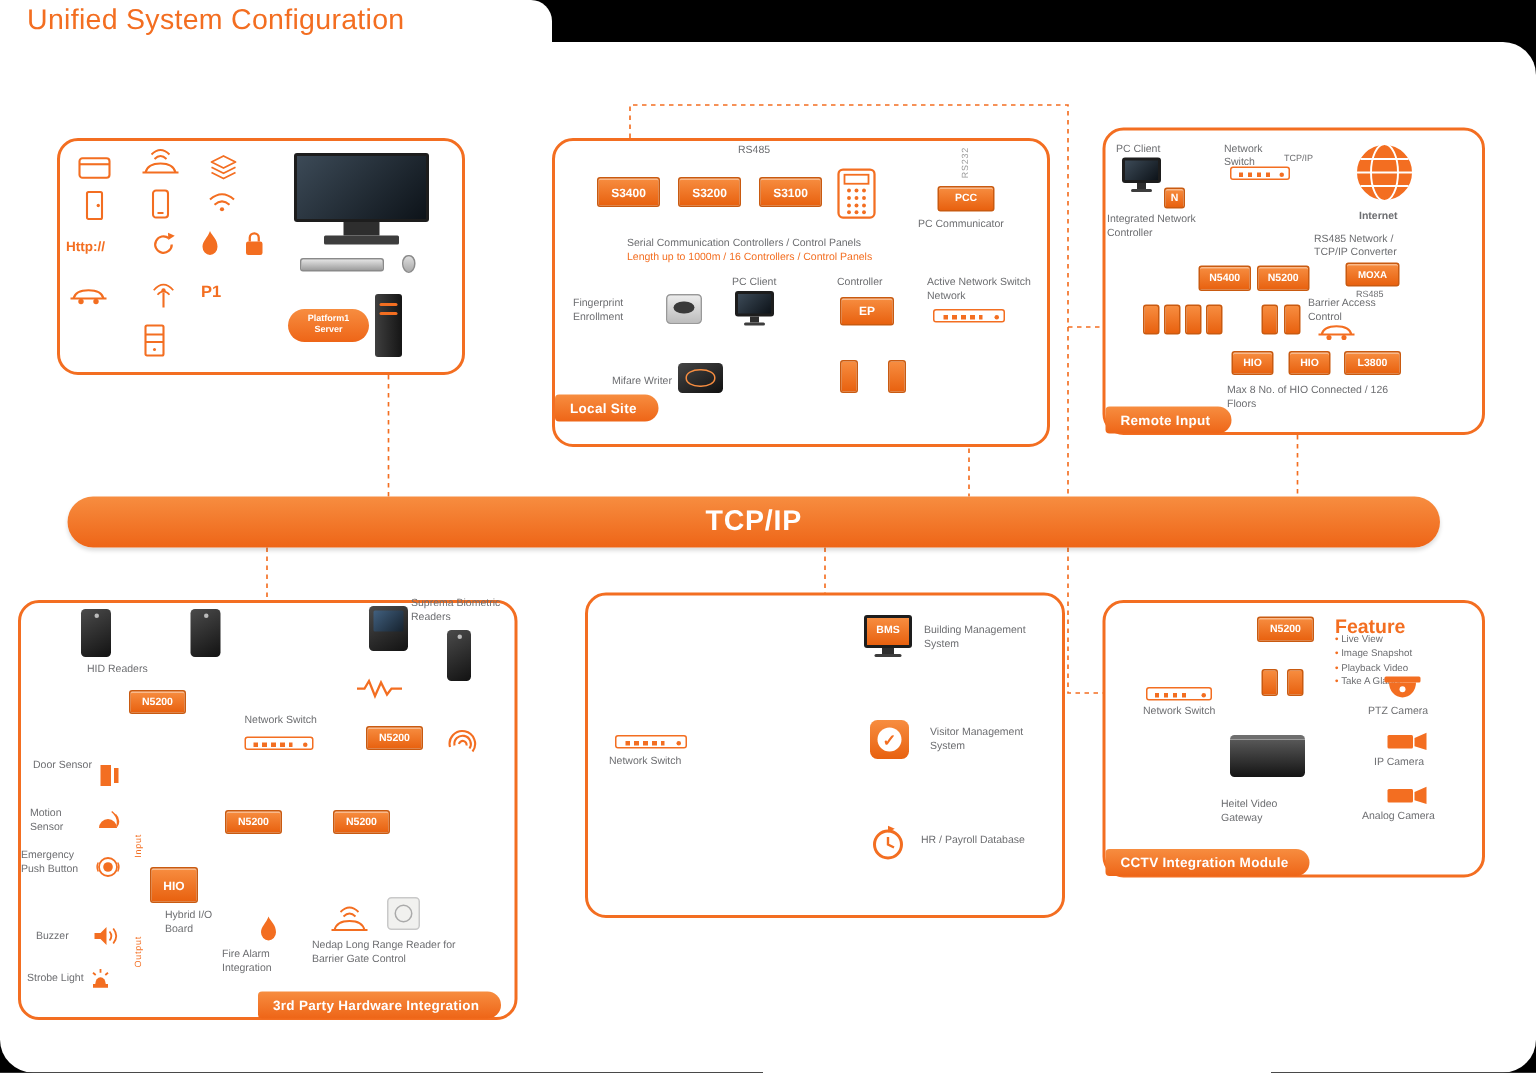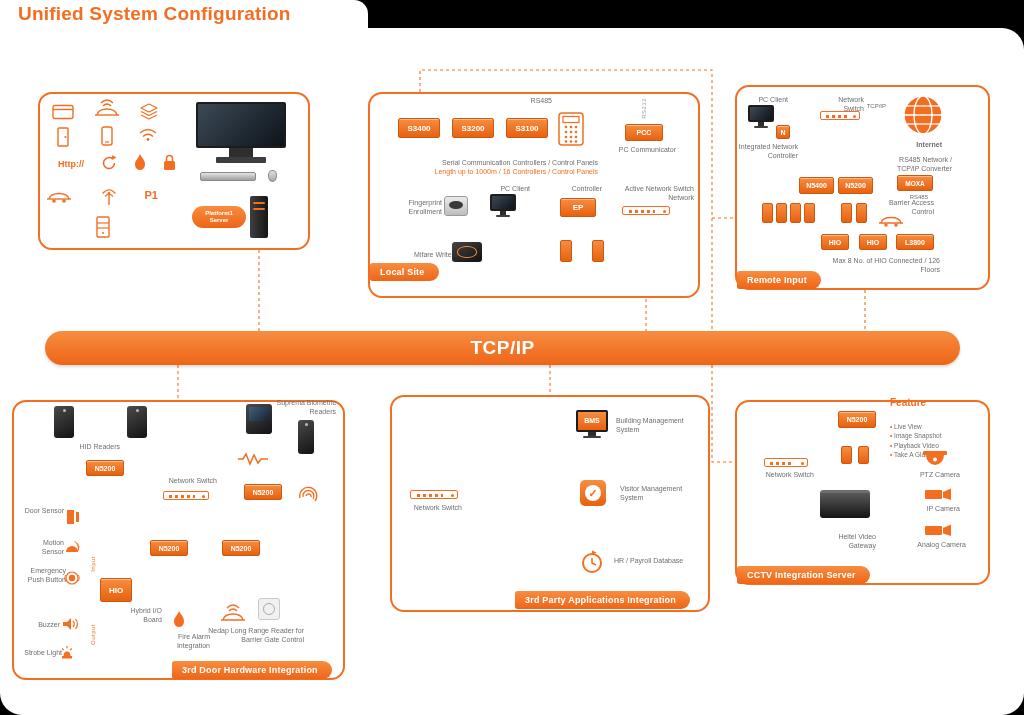--- a/index.html
+++ b/index.html
@@ -1,24 +1,24 @@
 <!DOCTYPE html>
 <html><head>
 <meta charset="utf-8">
 <style>
   *{margin:0;padding:0;box-sizing:border-box}
   html,body{width:1024px;height:715px;background:#000}
   .screen{position:relative;width:1024px;height:715px;background:#000;font-family:"Liberation Sans",sans-serif;overflow:hidden}
   .page-bg{position:absolute;left:0;top:28px;width:1024px;height:687px;background:#fff;border-radius:0 22px 22px 22px}
   .title-tab{position:absolute;left:0;top:0;width:368px;height:29px;background:#fff;border-radius:0 14px 0 0}
-  .title{position:absolute;left:18px;top:3px;font-size:19px;font-weight:bold;color:#F36E21;letter-spacing:.2px}
+  .title{position:absolute;left:18px;top:3px;font-size:19px;font-weight:normal;color:#F36E21;letter-spacing:.2px}
   .panel{position:absolute;border:2px solid #F36E21;border-radius:14px;background:#fff}
   .badge{position:absolute;background:linear-gradient(#f78d40,#ee6517);color:#fff;font-size:9px;font-weight:bold;padding:4px 14px 4px 10px;border-radius:3px 10px 10px 3px;letter-spacing:.2px;white-space:nowrap}
   .bar{position:absolute;left:45px;top:331px;width:915px;height:34px;background:linear-gradient(#f78d40,#ee6517);border-radius:17px;display:flex;align-items:center;justify-content:center;color:#fff;font-weight:bold;font-size:19px;letter-spacing:.5px;box-shadow:0 2px 3px rgba(0,0,0,.15)}
-  .lbl{position:absolute;font-size:7px;color:#6d6e71;text-align:right;line-height:1.3}
+  .lbl{position:absolute;font-size:7px;color:#6d6e71;text-align:left;line-height:1.3}
   .tl{text-align:left}
   .olbl{color:#F36E21}
   .blbl{font-weight:bold}
   .dev{position:absolute;background:linear-gradient(#f78d40,#e8610f);border:1px solid #c95a10;color:#fff;font-weight:bold;font-size:7px;display:flex;align-items:center;justify-content:center;border-radius:2px;box-shadow:inset 0 1px 0 rgba(255,255,255,.4)}
   .rdr{position:absolute;width:11px;height:20px;background:linear-gradient(#f78d40,#e8610f);border:1px solid #c95a10;border-radius:2px}
   .sw{position:absolute;height:9px;border:1px solid #F36E21;border-radius:2px;background:#fff}
   .sw i{position:absolute;left:12%;top:2.5px;width:58%;height:3px;background:repeating-linear-gradient(90deg,#F36E21 0 3px,transparent 3px 6px)}
   .sw u{position:absolute;right:3px;top:2.5px;width:3px;height:3px;background:#F36E21;border-radius:50%}
   .bdev{position:absolute;background:linear-gradient(150deg,#4b4b4b,#121212);border-radius:3px}
   .bdev .dot{position:absolute;left:50%;top:3px;width:3px;height:3px;margin-left:-1.5px;border-radius:50%;background:#bbb}
@@ -427,21 +427,21 @@
   <div class="icon" style="left:220px;top:604px">
       <svg width="26" height="19" viewBox="0 0 26 19">
         <path d="M3 16 c1-4 4-6 10-6 s9 2 10 6 M1 16 H25" fill="none" stroke="#F36E21" stroke-width="1.3"></path>
         <path d="M9 7 q4-4 8 0 M7 4 q6-6 12 0" fill="none" stroke="#F36E21" stroke-width="1.2"></path>
       </svg>
     </div>
   <div class="nedap" style="left:258px;top:598px;width:22px;height:22px">
       <div class="ring"></div>
     </div>
   <div class="lbl" style="left:208px;top:626px;width:96px">Nedap Long Range Reader for Barrier Gate Control</div>
-  <div class="badge" style="left:172px;top:661px">3rd Door Hardware Integration</div>
+  <div class="badge" style="left:172px;top:661px">3rd Party Hardware Integration</div>
 
   <div class="panel" style="left:390px;top:395px;width:320px;height:217px"></div>
   <div class="sw" style="left:410px;top:490px;width:48px">
       <i></i>
       <u></u>
     </div>
   <div class="lbl" style="left:406px;top:503px;width:56px">Network Switch</div>
   <div class="mon" style="left:576px;top:410px;width:32px;height:30px">
       <div class="fr">
         <div class="scn orange">BMS</div>
@@ -455,27 +455,26 @@
     </div>
   <div class="lbl tl" style="left:620px;top:484px;width:74px">Visitor Management System</div>
   <div class="icon" style="left:580px;top:550px">
       <svg width="24" height="24" viewBox="0 0 24 24">
         <circle cx="12" cy="13" r="9" fill="none" stroke="#F36E21" stroke-width="2"></circle>
         <path d="M12 8 V13 L16 15" fill="none" stroke="#F36E21" stroke-width="1.6"></path>
         <polygon points="12,0.5 16.5,2.5 12,5" fill="#F36E21"></polygon>
       </svg>
     </div>
   <div class="lbl tl" style="left:614px;top:556px;width:74px">HR / Payroll Database</div>
-  <div class="badge" style="left:515px;top:591px">3rd Party Applications Integration</div>
 
   <div class="panel" style="left:735px;top:400px;width:255px;height:185px"></div>
   <div class="dev" style="left:838px;top:411px;width:38px;height:17px">N5200</div>
   <div class="rdr" style="left:841px;top:446px;height:18px"></div>
   <div class="rdr" style="left:858px;top:446px;height:18px"></div>
-  <div class="lbl tl olbl blbl" style="left:890px;top:396px;width:50px;font-size:10px">Feature</div>
+  <div class="lbl tl olbl blbl" style="left:890px;top:410px;width:50px;font-size:13px">Feature</div>
   <div class="feat" style="left:890px;top:422px;width:70px">
     <div>Live View</div>
     <div>Image Snapshot</div>
     <div>Playback Video</div>
     <div>Take A Glance</div>
   </div>
   <div class="sw" style="left:764px;top:458px;width:44px">
       <i></i>
       <u></u>
     </div>
@@ -497,14 +496,14 @@
       </svg>
     </div>
   <div class="lbl" style="left:916px;top:504px;width:44px">IP Camera</div>
   <div class="icon" style="left:924px;top:522px">
       <svg width="28" height="16" viewBox="0 0 28 16">
         <rect x="1" y="4" width="17" height="9" rx="1" fill="#F36E21"></rect>
         <polygon points="19,6 27,2.5 27,14 19,11.5" fill="#F36E21"></polygon>
       </svg>
     </div>
   <div class="lbl" style="left:908px;top:540px;width:58px">Analog Camera</div>
-  <div class="badge" style="left:737px;top:566px">CCTV Integration Server</div>
+  <div class="badge" style="left:737px;top:566px">CCTV Integration Module</div>
 </div>
 
 </body></html>

